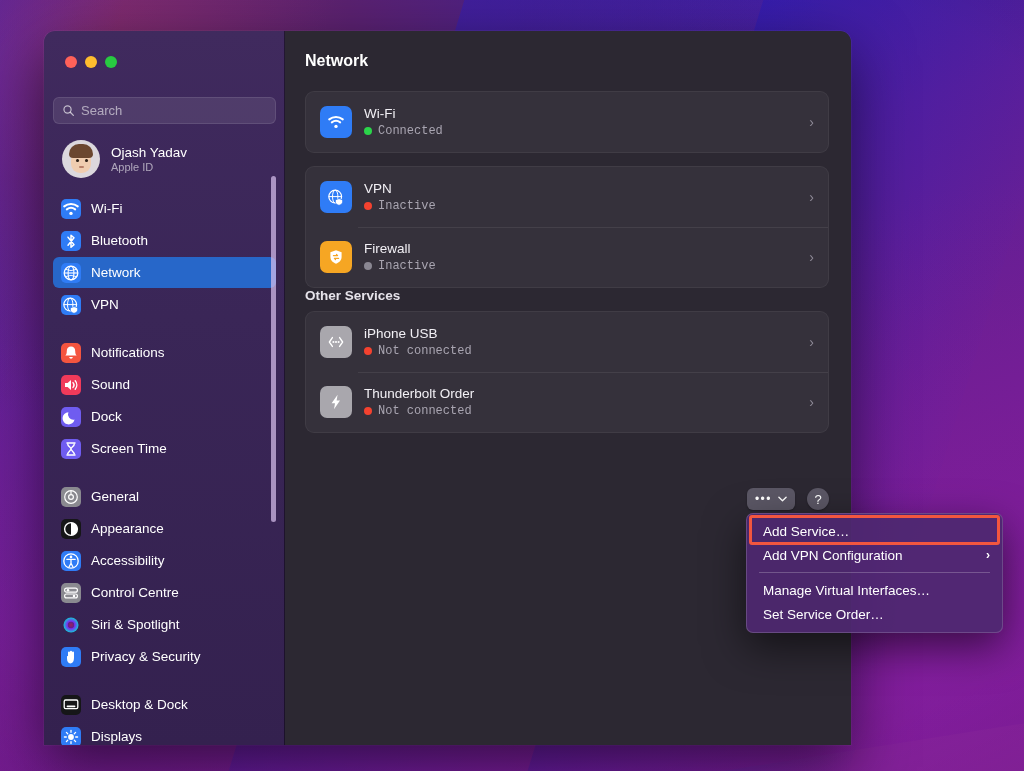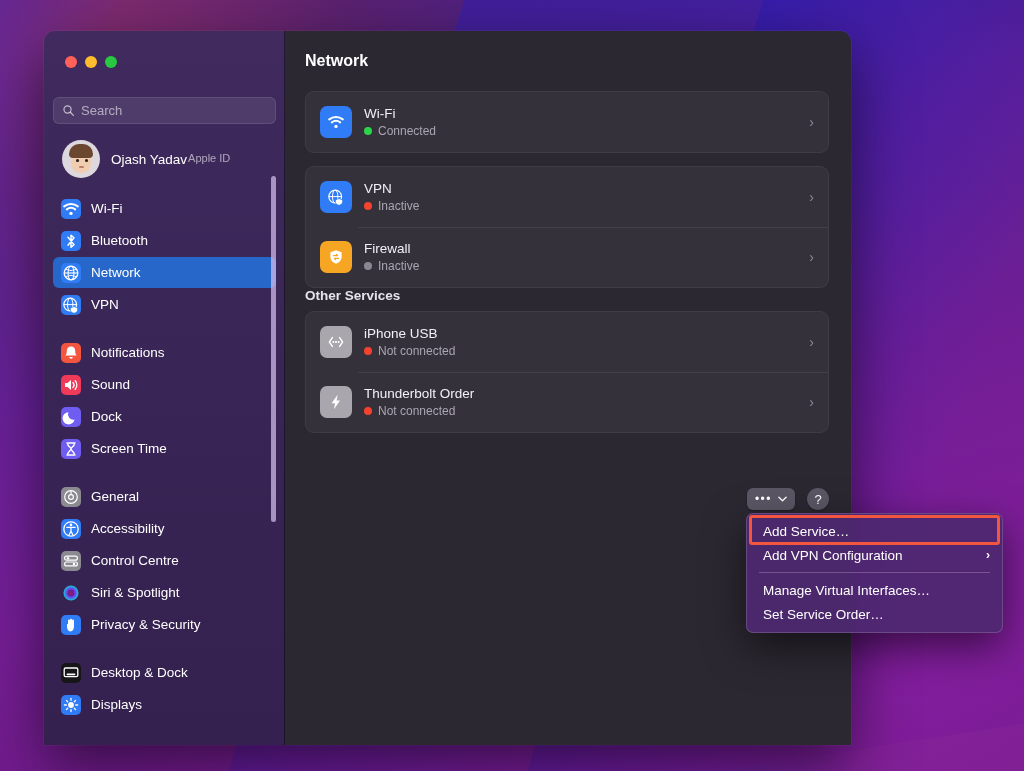--- a/index.html
+++ b/index.html
@@ -63,21 +63,21 @@
         display:flex;align-items:center;gap:11px;padding:0 9px;border-radius:6px;}
   .avatar{width:38px;height:38px;border-radius:50%;background:#dcd8dd;
           position:relative;overflow:hidden;flex:0 0 38px;}
   .av-hair{position:absolute;left:7px;top:4px;width:24px;height:14px;border-radius:12px 12px 5px 5px;background:#6b4730;}
   .av-face{position:absolute;left:9px;top:10px;width:20px;height:23px;border-radius:10px 10px 9px 9px;background:#f0cdb0;}
   .av-eye{position:absolute;top:19px;width:2.5px;height:3px;border-radius:50%;background:#31231a;}
   .av-eye.l{left:14px;} .av-eye.r{left:23px;}
   .av-brow{position:absolute;top:15px;width:5px;height:1.5px;border-radius:1px;background:#6b4730;}
   .av-brow.l{left:12.5px;} .av-brow.r{left:21.5px;}
   .av-mouth{position:absolute;left:17px;top:26px;width:5px;height:1.5px;border-radius:1px;background:#b9806a;}
-  .acct-txt{display:flex;flex-direction:row;gap:1px;min-width:0;}
+  .acct-txt{display:flex;flex-direction:column;gap:1px;min-width:0;}
   .acct-name{font-size:13.5px;color:#fff;}
   .acct-sub{font-size:11px;color:rgba(255,255,255,.58);}
 
   #navscroll{position:absolute;left:0;top:162px;right:0;bottom:0;overflow:hidden;}
   .nav-list{padding:0 9px;}
   .navrow{display:flex;align-items:center;gap:10px;height:31px;padding:0 8px;border-radius:6px;margin-bottom:1px;}
   .navrow.sel{background:#2767c9;}
   .navrow .ic{width:20px;height:20px;border-radius:5px;flex:0 0 20px;
               display:flex;align-items:center;justify-content:center;position:relative;}
   .navrow .lbl{font-size:13.5px;color:#fff;white-space:nowrap;}
@@ -90,21 +90,21 @@
   #detail{flex:1;height:100%;background:#2c2832;position:relative;overflow:hidden;}
   .pane-title{position:absolute;left:20px;top:21px;font-size:16px;font-weight:bold;color:#fff;}
   .sec-head{font-size:13.5px;font-weight:bold;color:#e6e3ea;margin:0 0 8px 20px;}
 
   .card{margin:0 22px 0 20px;background:#35313b;border:1px solid rgba(255,255,255,.055);border-radius:9px;overflow:hidden;}
   .srow{display:flex;align-items:center;gap:12px;height:60px;padding:0 12px 0 14px;position:relative;}
   .srow + .srow:before{content:"";position:absolute;left:52px;right:0;top:0;height:1px;background:rgba(255,255,255,.075);}
   .srow .sic{width:32px;height:32px;border-radius:7px;flex:0 0 32px;display:flex;align-items:center;justify-content:center;}
   .srow .stxt{display:flex;flex-direction:column;gap:3px;flex:1;min-width:0;}
   .srow .sname{font-size:13.5px;color:#f2f0f5;}
-  .srow .sstat{font-size:12px;color:#a9a5b1;display:flex;align-items:center;gap:6px;}
+  .srow .sstat{font-size:12px;color:#a9a5b1;display:flex;align-items:center;gap:6px;font-family:Liberation Mono, monospace;}
   .dot{width:8px;height:8px;border-radius:50%;flex:0 0 8px;}
   .chev{color:#8e8a97;font-size:14px;flex:0 0 auto;padding-right:2px;}
 
   
   .btnbar{position:absolute;right:22px;top:457px;display:flex;align-items:center;gap:12px;}
   .more-btn{height:22px;min-width:45px;border-radius:6px;background:#5b5765;
             display:flex;align-items:center;justify-content:center;gap:6px;padding:0 8px;
             box-shadow:0 1px 2px rgba(0,0,0,.3);}
   .more-dots{font-size:12px;color:#fff;letter-spacing:1.5px;line-height:1;}
   .help-btn{width:22px;height:22px;border-radius:50%;background:#5b5765;
@@ -257,20 +257,29 @@
             <span class="ic" style="background: rgb(138, 138, 144);">
               <svg width="20" height="20" viewBox="0 0 20 20">
                 <circle cx="10" cy="10" r="6.3" fill="none" stroke="#fff" stroke-width="1.2"></circle>
                 <circle cx="10" cy="10" r="2.4" fill="none" stroke="#fff" stroke-width="1.2"></circle>
                 <line x1="10" y1="3.7" x2="10" y2="7.6" stroke="#fff" stroke-width="1.2"></line>
               </svg>
             </span>
             <span class="lbl">General</span>
           </div>
           <div class="navrow">
+            <span class="ic" style="background: rgb(22, 22, 24);">
+              <svg width="20" height="20" viewBox="0 0 20 20">
+                <circle cx="10" cy="10" r="6.4" fill="none" stroke="#fff" stroke-width="1.4"></circle>
+                <path d="M10 3.6a6.4 6.4 0 0 1 0 12.8z" fill="#fff"></path>
+              </svg>
+            </span>
+            <span class="lbl">Appearance</span>
+          </div>
+          <div class="navrow">
             <span class="ic" style="background: rgb(47, 124, 246);">
               <svg width="20" height="20" viewBox="0 0 20 20">
                 <circle cx="10" cy="10" r="7.2" fill="none" stroke="#fff" stroke-width="1.3"></circle>
                 <circle cx="10" cy="5.9" r="1.3" fill="#fff"></circle>
                 <path d="M5.8 8.3h8.4M10 8.6v4M10 12.3l-2.1 4M10 12.3l2.1 4" stroke="#fff" stroke-width="1.3" stroke-linecap="round" fill="none"></path>
               </svg>
             </span>
             <span class="lbl">Accessibility</span>
           </div>
           <div class="navrow">

